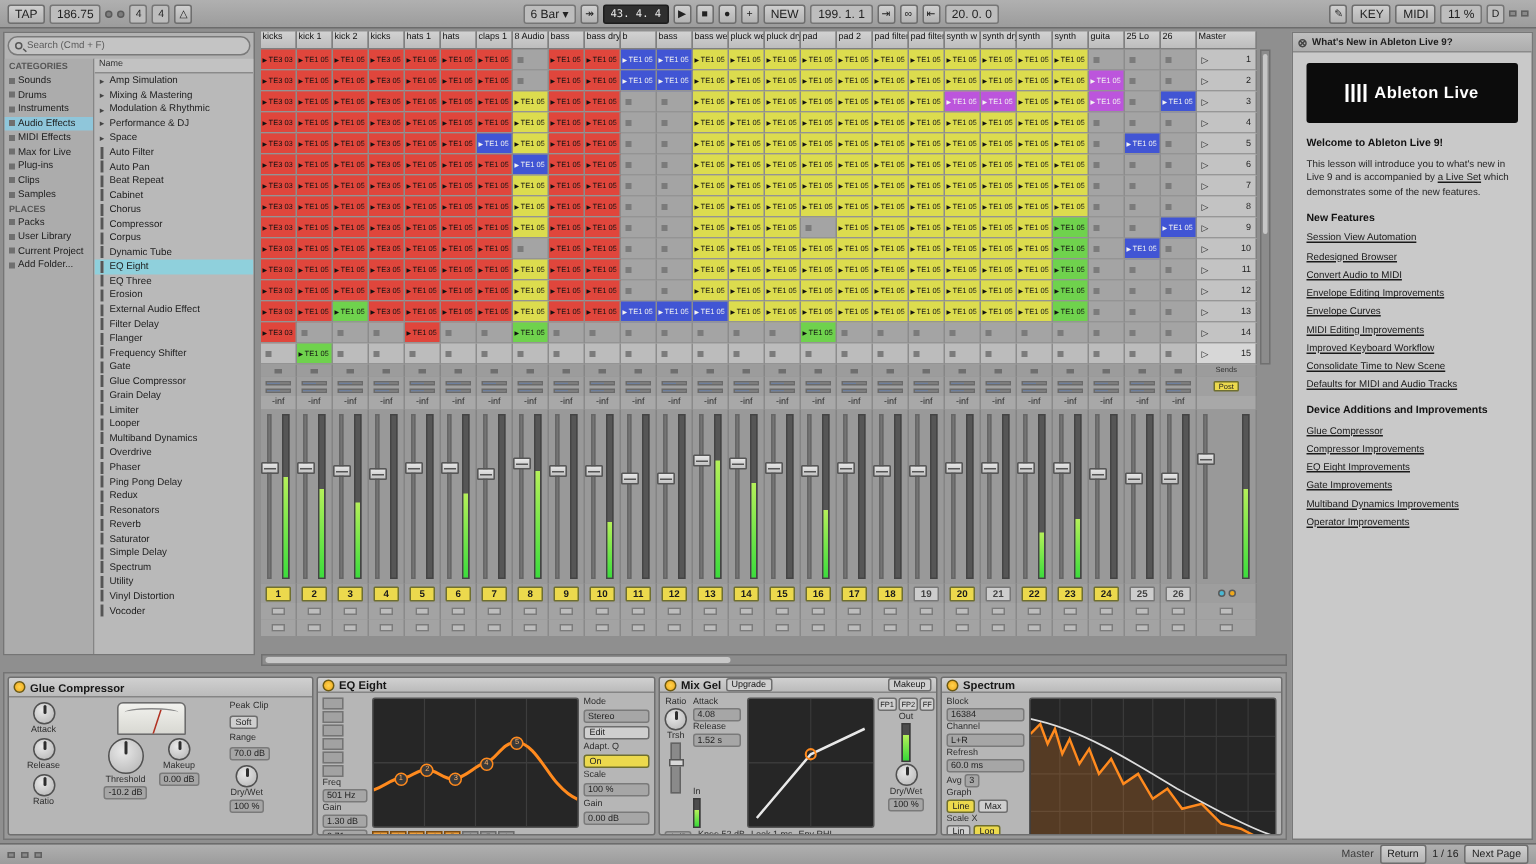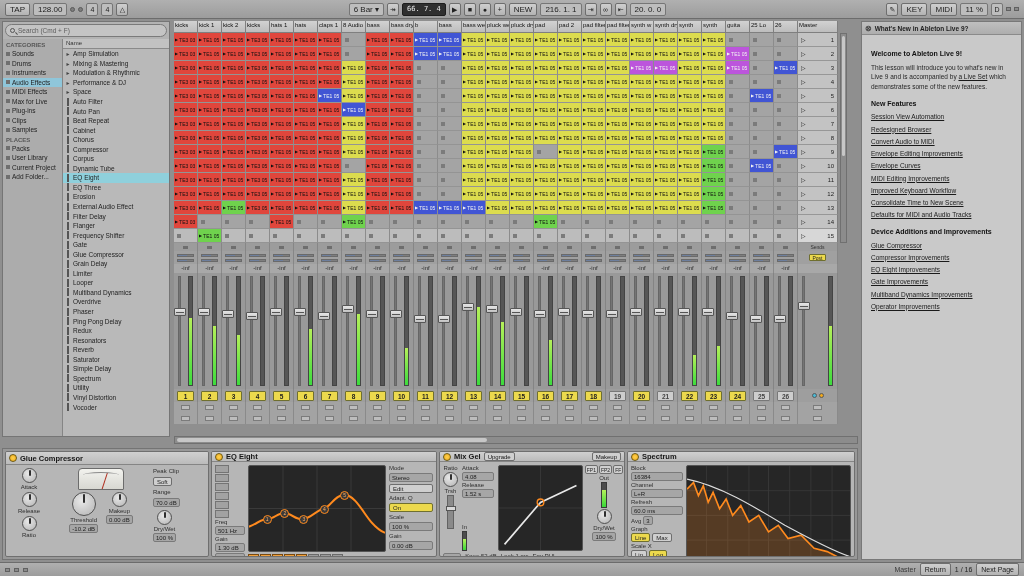--- a/index.html
+++ b/index.html
@@ -106,36 +106,36 @@
 .lesson-link{display:block;color:#1a1a1a;text-decoration:underline;margin:2.5px 0;cursor:pointer}
 a.inline{color:#1a1a1a;text-decoration:underline}
 
 .statusbar{position:absolute;left:0;top:562px;width:1024px;height:14px;background:linear-gradient(#b0b0b0,#9c9c9c);border-top:1px solid #6c6c6c;display:flex;align-items:center;gap:4px;padding:0 5px;font-size:7px}
 </style>
 </head>
 <body>
 
 <div class="topbar">
   <span class="btn">TAP</span>
-  <span class="f">128.00</span>
+  <span class="f">186.75</span>
   <span class="dot"></span>
   <span class="dot"></span>
   <span class="f tiny">4</span>
   <span class="f tiny">4</span>
   <span class="btn tiny">△</span>
   <span class="spacer"></span>
   <span class="f"><span>6 Bar</span> <span>▾</span></span>
   <span class="btn tiny">↠</span>
-  <span class="f dark">66. 7. 4</span>
+  <span class="f dark">43. 4. 4</span>
   <span class="btn tiny">▶</span>
   <span class="btn tiny">■</span>
   <span class="btn tiny">●</span>
   <span class="btn tiny">+</span>
   <span class="btn">NEW</span>
-  <span class="f">216. 1. 1</span>
+  <span class="f">199. 1. 1</span>
   <span class="btn tiny">⇥</span>
   <span class="btn tiny">∞</span>
   <span class="btn tiny">⇤</span>
   <span class="f">20. 0. 0</span>
   <span class="spacer"></span>
   <span class="btn tiny">✎</span>
   <span class="btn">KEY</span>
   <span class="btn">MIDI</span>
   <span class="f">11 %</span>
   <span class="f tiny">D</span>
@@ -2844,20 +2844,29 @@
     </div>
   </div>
 </div>
 
 <div class="lesson">
   <div class="lesson-h">
     <span class="closei">⊗</span>
     <span>What's New in Ableton Live 9?</span>
   </div>
   <div class="lesson-b">
+    <div class="logo">
+      <span class="lbars">
+          <i></i>
+          <i></i>
+          <i></i>
+          <i></i>
+        </span>
+      <span>Ableton Live</span>
+    </div>
     <h3>Welcome to Ableton Live 9!</h3>
     <p><span>This lesson will introduce you to what's new in Live 9 and is accompanied by </span><a class="inline">a Live Set</a><span> which demonstrates some of the new features.</span></p>
     <h3>New Features</h3>
     <div id="features-list">
         <a class="lesson-link">Session View Automation</a>
         <a class="lesson-link">Redesigned Browser</a>
         <a class="lesson-link">Convert Audio to MIDI</a>
         <a class="lesson-link">Envelope Editing Improvements</a>
         <a class="lesson-link">Envelope Curves</a>
         <a class="lesson-link">MIDI Editing Improvements</a>

